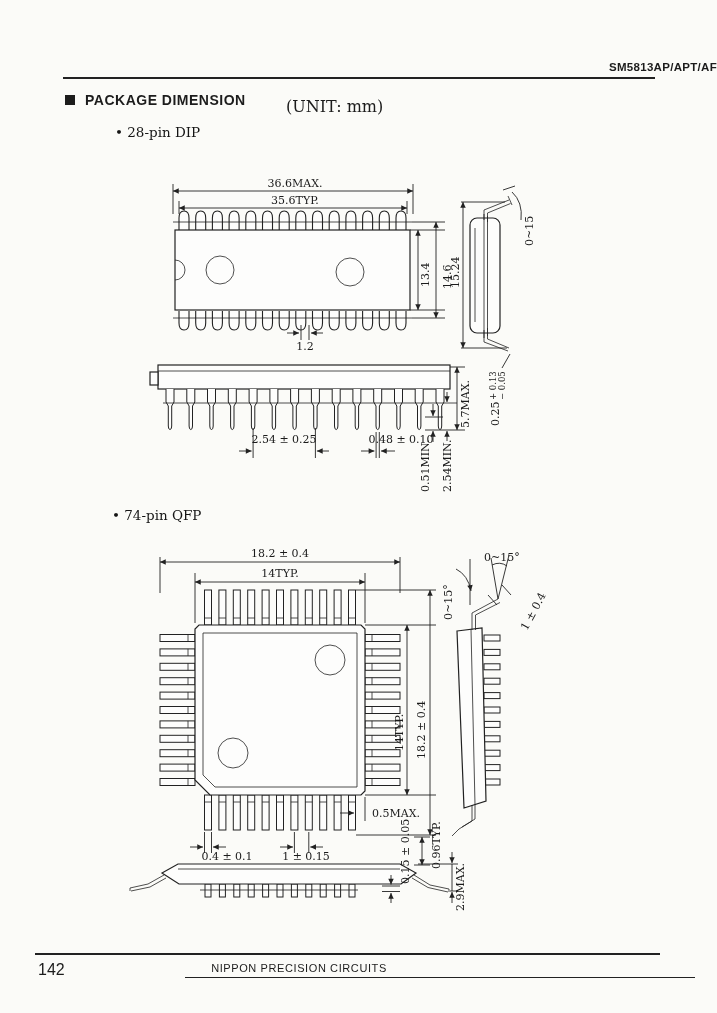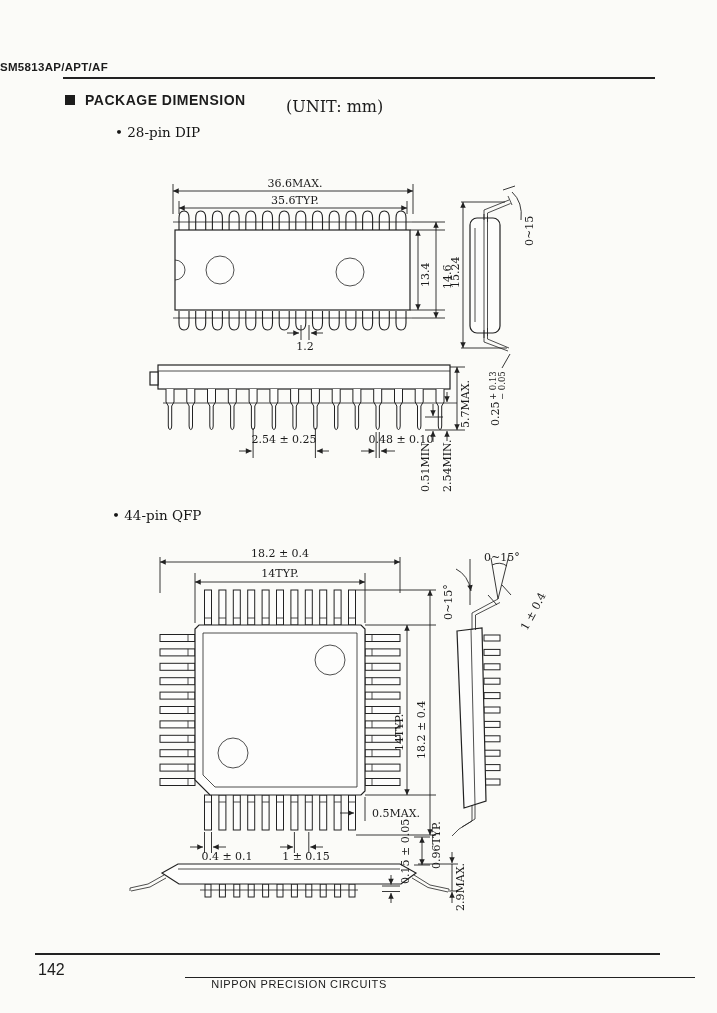--- a/index.html
+++ b/index.html
@@ -22,21 +22,21 @@
   svg path,svg line,svg rect,svg circle,svg polyline{vector-effect:none;}
   .obj{stroke:#222;stroke-width:1.2;fill:#fdfdfc;}
   .thin{stroke:#222;stroke-width:.8;fill:none;}
   .dim{stroke:#222;stroke-width:.9;fill:none;}
   #footer-company{font-size:11px;letter-spacing:.6px;}
   #footer-page{font-size:16px;}
 </style>
 </head>
 <body>
 
-<div class="abs" id="doc-title" style="left:0;top:61px;width:717px;text-align:left;">SM5813AP/APT/AF</div>
+<div class="abs" id="doc-title" style="left:0;top:61px;width:717px;text-align:right;">SM5813AP/APT/AF</div>
 <div class="abs hairline" style="left:63px;top:77px;width:592px;"></div>
 
 <div class="abs" id="section-row" style="left:65px;top:92px;">
   <span class="sq"></span>
   <span>PACKAGE DIMENSION</span>
 </div>
 <div class="abs serif" id="unit-label" style="left:286px;top:97px;">(UNIT: mm)</div>
 
 <div class="abs serif pkg-label" style="left:115px;top:124px;">• 28-pin DIP</div>
 
@@ -164,21 +164,21 @@
     <path class="dim" d="M330,247 H348"></path>
     <line x1="338" y1="234" x2="338" y2="246" class="dim" marker-end="url(#ah)"></line>
     <line x1="338" y1="272" x2="338" y2="261" class="dim" marker-end="url(#ah)"></line>
     <text transform="translate(334,322) rotate(-90)">0.51MIN.</text>
     <line x1="352" y1="222" x2="352" y2="232" class="dim" marker-end="url(#ah)"></line>
     <line x1="352" y1="271" x2="352" y2="261" class="dim" marker-end="url(#ah)"></line>
     <text transform="translate(356,322) rotate(-90)">2.54MIN.</text>
   </g>
 </svg>
 
-<div class="abs serif pkg-label" style="left:112px;top:507px;">• 44-pin QFP</div>
+<div class="abs serif pkg-label" style="left:112px;top:507px;">• 74-pin QFP</div>
 
 <svg class="abs" style="left:100px;top:535px;" width="510" height="410" viewBox="0 0 510 410">
   <defs>
     <g id="qfpPin">
         <rect x="-3.5" y="-35" width="7" height="35" fill="#fdfdfc" stroke="#222" stroke-width="1"></rect>
         <line x1="-3.5" y1="-7" x2="3.5" y2="-7" stroke="#222" stroke-width="0.8"></line>
       </g>
     <g id="qfpRow">
         <use href="#qfpPin" x="108" y="90"></use>
         <use href="#qfpPin" x="122.4" y="90"></use>
@@ -288,14 +288,14 @@
     <text transform="translate(340,334) rotate(-90)">0.96TYP.</text>
     <path class="dim" d="M318,329 H358 M350,356 H358 M352,329 V356"></path>
     <line x1="352" y1="317" x2="352" y2="328" class="dim" marker-end="url(#ah)"></line>
     <line x1="352" y1="368" x2="352" y2="357" class="dim" marker-end="url(#ah)"></line>
     <text transform="translate(364,376) rotate(-90)">2.9MAX.</text>
   </g>
 </svg>
 
 <div class="abs hairline" style="left:35px;top:953px;width:625px;"></div>
 <div class="abs" id="footer-page" style="left:38px;top:961px;">142</div>
-<div class="abs" id="footer-company" style="left:0;top:962px;width:598px;text-align:center;margin-top:16px;">NIPPON PRECISION CIRCUITS</div>
+<div class="abs" id="footer-company" style="left:0;top:962px;width:598px;text-align:center;">NIPPON PRECISION CIRCUITS</div>
 <div class="abs hairline" style="left:185px;top:977px;width:510px;height:1px;"></div>
 
 </body></html>

